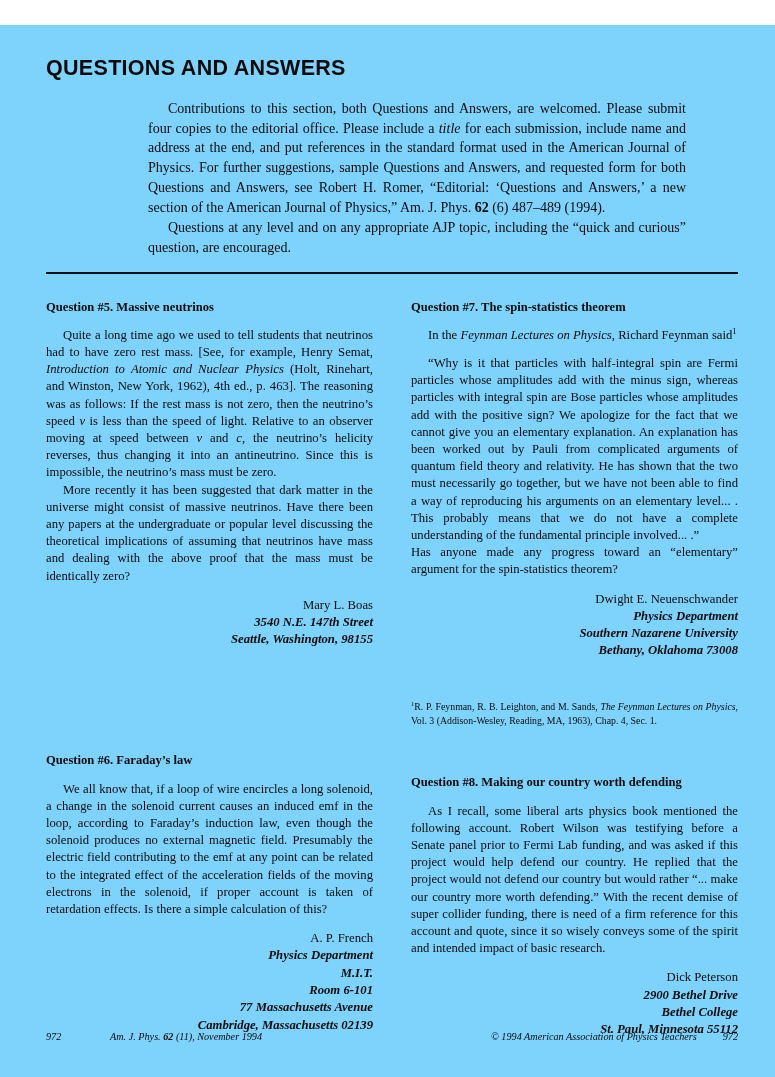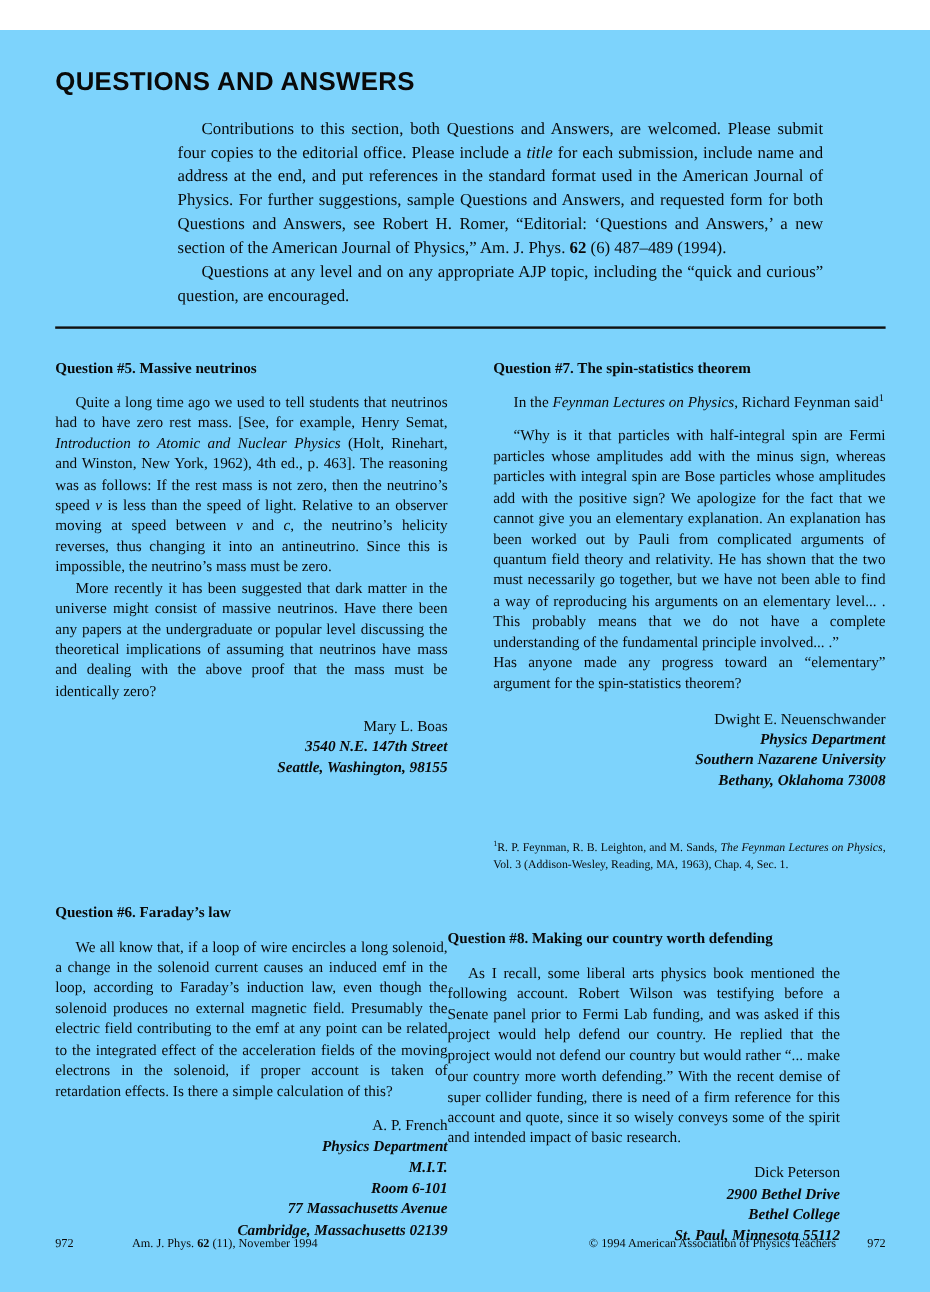--- a/index.html
+++ b/index.html
@@ -125,33 +125,35 @@
     font-size: 9.8px;
     line-height: 1.42;
     text-align: justify;
     padding-left: 0;
   }
 
   
   .lower-row {
     display: flex;
     width: 692px;
+    column-gap: 38px;
     margin-top: 0;
   }
 
   
   .footer {
     position: absolute;
     left: 46px;
     top: 1006px;
     width: 692px;
     font-size: 10.2px;
     line-height: 1.2;
     display: flex;
     align-items: baseline;
+    font-style: italic;
   }
   .footer-left {
     display: flex;
     align-items: baseline;
   }
   .footer .pageno-left { width: 64px; }
   .footer .pageno-right {
     margin-left: 26px;
   }
   .footer-right {

